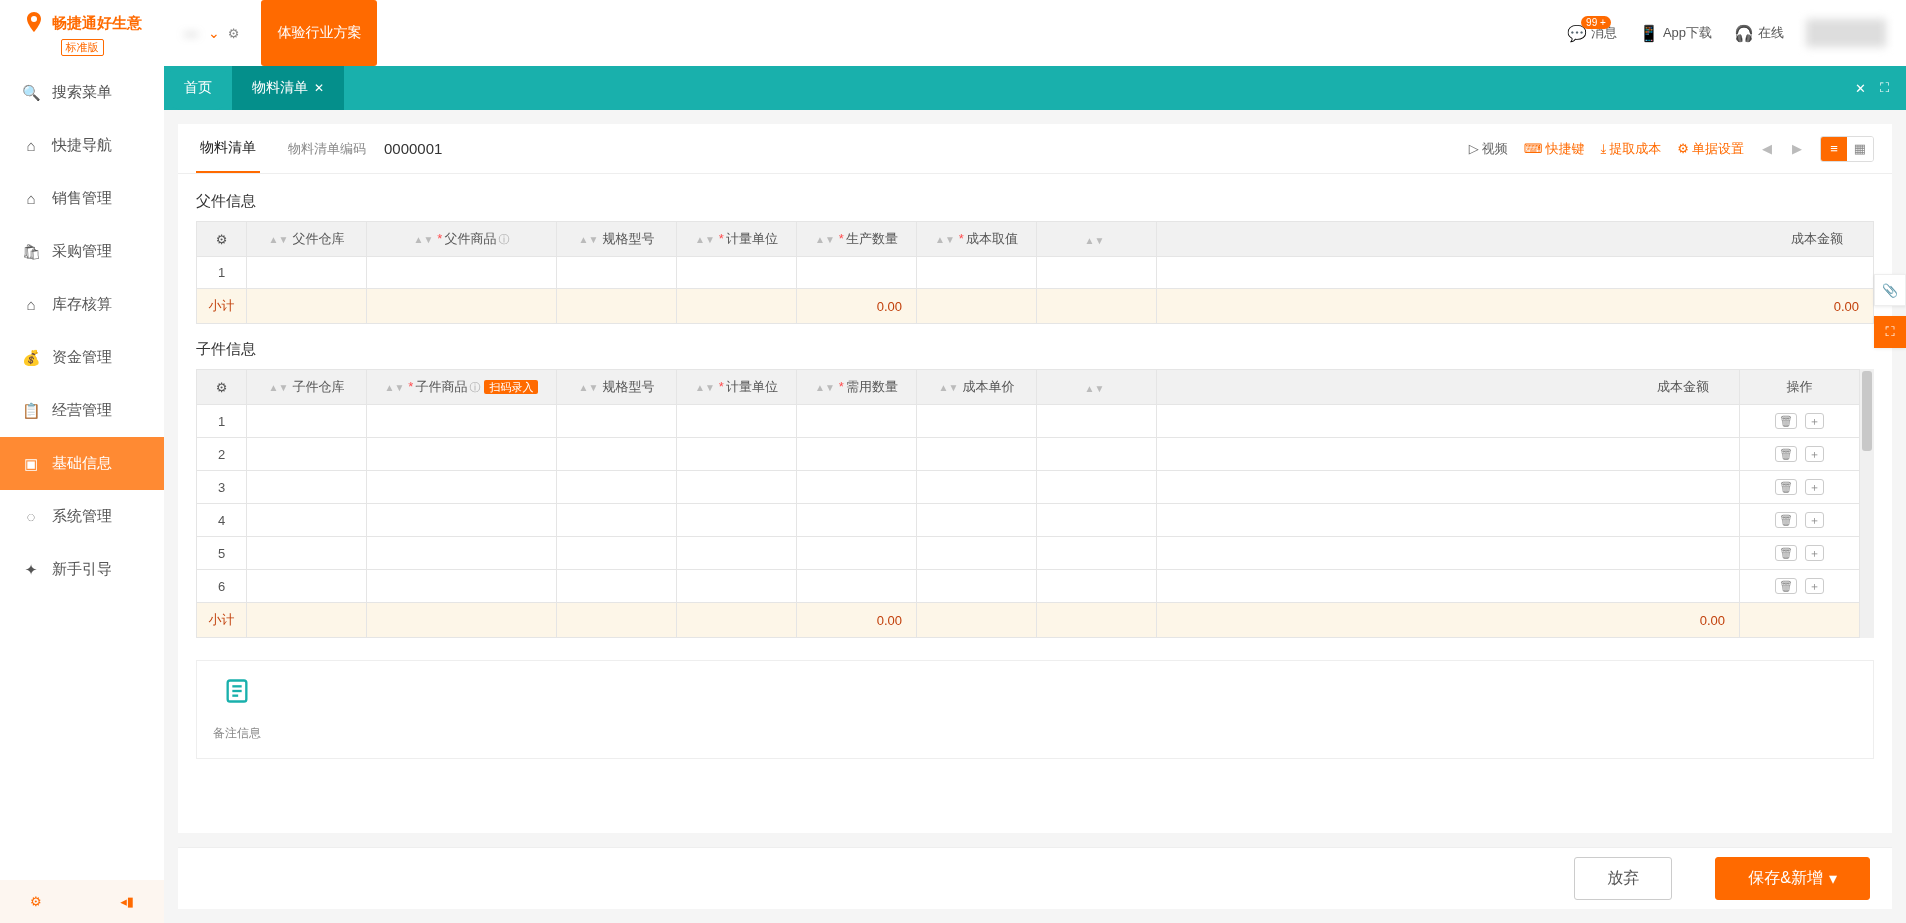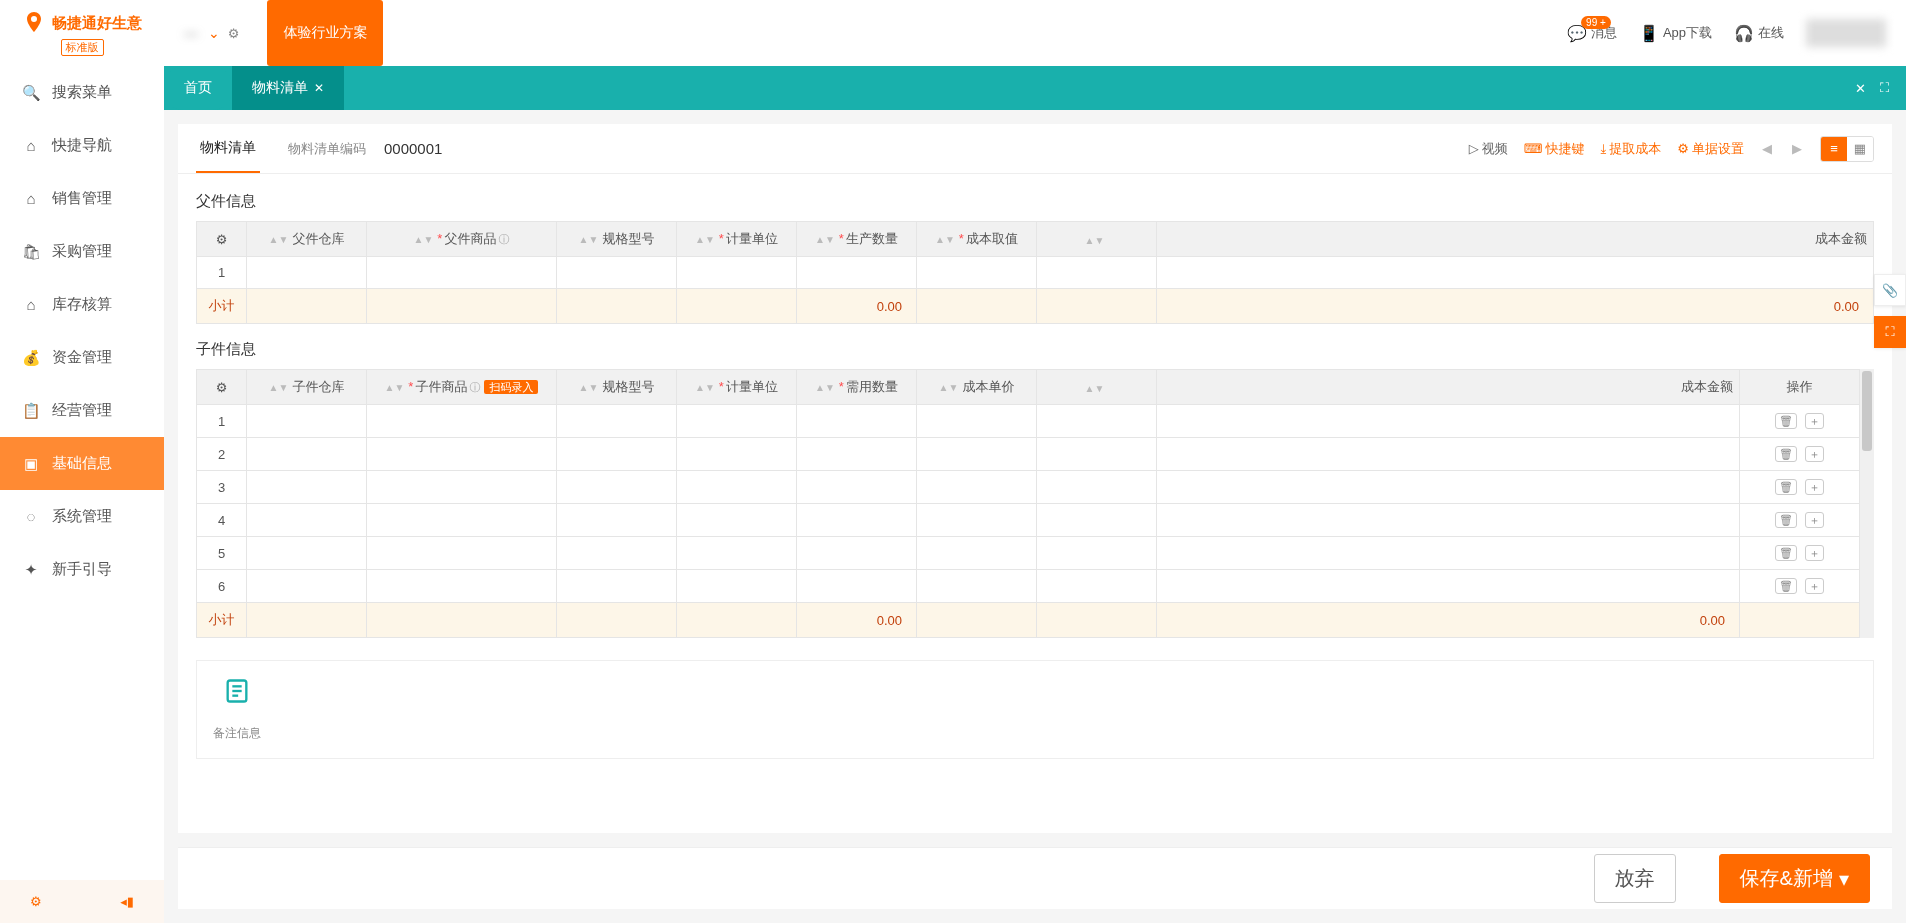--- a/index.html
+++ b/index.html
@@ -10,21 +10,21 @@
 .header { height:66px; display:flex; align-items:center; padding:0 20px 0 0; background:#fff; }
 .logo-area { width:164px; display:flex; flex-direction:column; align-items:center; justify-content:center; height:100%; }
 .logo-row { display:flex; align-items:center; gap:6px; }
 .logo-icon svg { width:24px; height:24px; }
 .logo-text { font-size:15px; color:#ff6a00; font-weight:600; }
 .logo-tag { font-size:11px; color:#ff6a00; border:1px solid #ff6a00; padding:0 4px; border-radius:2px; margin-top:2px; }
 .company-select { display:flex; align-items:center; gap:10px; margin-left:20px; }
 .company-name { color:#666; font-size:14px; filter:blur(4px); }
 .chevron-down { color:#ff6a00; font-size:14px; }
 .gear-btn { color:#888; cursor:pointer; padding:0 8px; }
-.trial-btn { background:#ff6a00; color:#fff; padding:24px 16px; border:none; border-radius:3px; font-size:14px; margin-left:20px; cursor:pointer; }
+.trial-btn { background:#ff6a00; color:#fff; padding:24px 16px; border:none; border-radius:3px; font-size:14px; margin-left:14px; cursor:pointer; }
 .header-right { margin-left:auto; display:flex; align-items:center; gap:22px; color:#555; }
 .hr-item { display:flex; align-items:center; gap:4px; cursor:pointer; font-size:13px; position:relative; }
 .badge { position:absolute; top:-8px; left:14px; background:#ff6a00; color:#fff; font-size:10px; padding:1px 5px; border-radius:8px; }
 .avatar-blur { width:80px; height:28px; filter:blur(4px); background:#ddd; }
 .hr-icon { font-size:16px; }
 
 
 .main { flex:1; display:flex; min-height:0; }
 .sidebar { width:164px; background:#fff; display:flex; flex-direction:column; }
 .side-item { display:flex; align-items:center; gap:12px; padding:17px 22px; color:#555; cursor:pointer; font-size:15px; }
@@ -70,34 +70,34 @@
 .col-gear { width:50px; }
 .col-s { width:120px; }
 .col-m { width:190px; }
 .col-ops { width:120px; }
 th .sort { color:#bbb; font-size:10px; display:inline-flex; flex-direction:column; line-height:7px; margin-right:4px; vertical-align:middle; }
 .req { color:#ff4d4f; margin-right:2px; }
 .info-icn { color:#aaa; margin-left:2px; font-size:11px; }
 .scan-tag { background:#ff6a00; color:#fff; font-size:11px; padding:1px 5px; border-radius:2px; margin-left:4px; }
 tr.subtotal td { background:#fdf6e8; font-weight:500; color:#c2410c; }
 td.num { text-align:right; padding-right:14px; }
-th.right { text-align:right; padding-right:6px; }
+th.right { text-align:right; padding-right:30px; }
 .ops-cell span { color:#888; margin:0 4px; cursor:pointer; border:1px solid #ccc; border-radius:3px; padding:1px 3px; font-size:11px; }
 
 
 .remark-box { margin-top:22px; border:1px solid #eee; display:flex; padding:16px; gap:18px; }
 .remark-left { display:flex; flex-direction:column; align-items:center; gap:20px; }
 .remark-icon { width:28px; height:28px; }
 .remark-icon svg { width:28px; height:28px; }
 .remark-label { font-size:12px; color:#888; }
 .remark-input { flex:1; border:none; outline:none; font-size:14px; padding:4px 0; color:#333; border-bottom:1px solid #eee; }
 
 
 .page-footer { height:62px; border-top:1px solid #eee; background:#fff; display:flex; align-items:center; justify-content:flex-end; padding:0 22px; gap:14px; margin:0 14px 14px; }
-.btn { padding:10px 20px; border-radius:3px; font-size:20px; cursor:pointer; }
+.btn { padding:10px 32px; border-radius:3px; font-size:16px; cursor:pointer; }
 .btn-ghost { background:#fff; border:1px solid #ccc; color:#555; }
 .btn-primary { background:#ff6a00; border:1px solid #ff6a00; color:#fff; display:flex; align-items:center; gap:6px;margin-left:29px; }
 
 
 .float-right { position:absolute; right:-14px; top:150px; display:flex; flex-direction:column; gap:10px; }
 .float-btn { width:32px; height:32px; background:#fff; border:1px solid #eee; display:flex; align-items:center; justify-content:center; color:#888; cursor:pointer; box-shadow:0 1px 3px rgba(0,0,0,.08); }
 .float-btn.orange { background:#ff6a00; color:#fff; border-color:#ff6a00; }
 
 
 .child-wrap { display:flex; }

